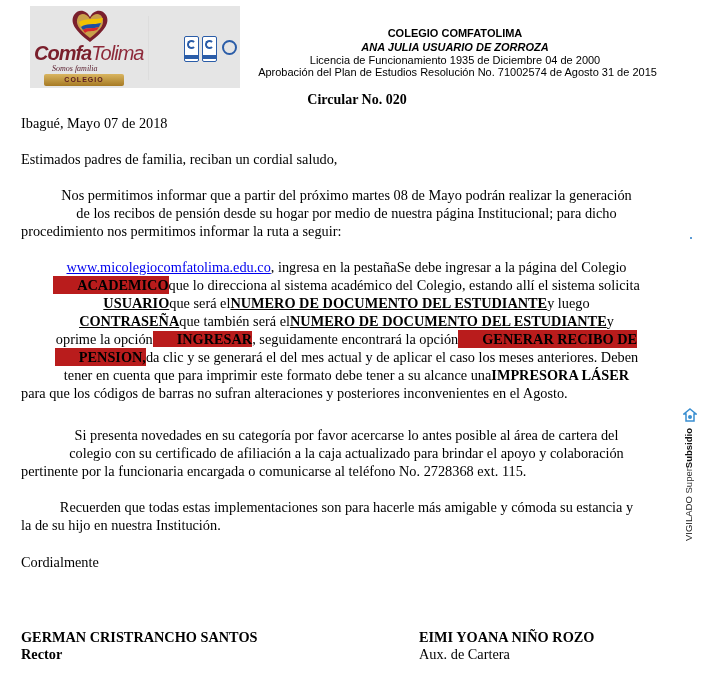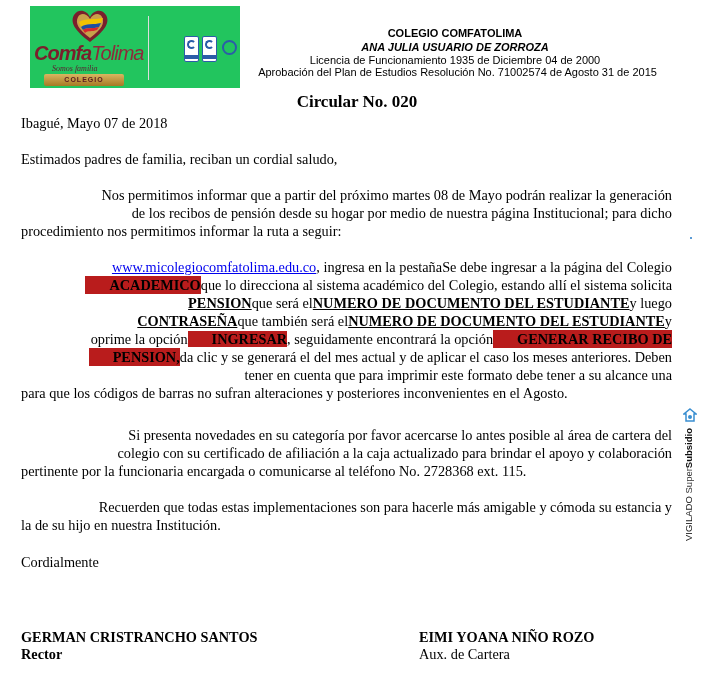--- a/index.html
+++ b/index.html
@@ -1,41 +1,41 @@
 <!DOCTYPE html>
 <html><head>
 <meta charset="utf-8">
 <style>
   html, body { margin: 0; padding: 0; background: #ffffff; }
   body { width: 706px; height: 673px; position: relative; overflow: hidden; font-family: "Liberation Serif", serif; color: #000; }
 
   
-  .logo-block { position: absolute; left: 30px; top: 6px; width: 210px; height: 82px; background: #22c55e; }
+  .logo-block { position: absolute; left: 30px; top: 6px; width: 210px; height: 82px; background: #e5e5e5; }
   .logo-heart { position: absolute; left: 40px; top: 2px; width: 40px; height: 36px; }
   .logo-text { position: absolute; left: 4px; top: 36px; font-family: "Liberation Sans", sans-serif; font-style: italic; font-size: 20px; font-weight: bold; letter-spacing: -1px; }
   .logo-text .comfa { color: #7a1f2c; }
   .logo-text .tolima { color: #8e2a3a; font-weight: normal; }
   .logo-slogan { position: absolute; left: 22px; top: 58px; font-family: "Liberation Serif", serif; font-style: italic; font-size: 8px; color: #5a2030; }
   .logo-ribbon { position: absolute; left: 14px; top: 68px; width: 80px; height: 12px; background: linear-gradient(#d9b560, #a67a24); border-radius: 2px; font-family: "Liberation Sans", sans-serif; font-size: 7px; font-weight: bold; color: #5a1a20; text-align: center; line-height: 12px; letter-spacing: 1px; }
   .logo-divider { position: absolute; left: 118px; top: 10px; width: 1px; height: 64px; background: #ddd; }
   .cert { position: absolute; top: 30px; width: 13px; height: 24px; background: #fff; border: 1px solid #2b5da8; border-radius: 2px; }
   .cert .c { position: absolute; left: 2px; top: 3px; width: 9px; height: 9px; border-radius: 50%; border: 2px solid #2b5da8; border-right-color: transparent; box-sizing: border-box; }
   .cert .band { position: absolute; left: 0; bottom: 2px; width: 13px; height: 4px; background: #2b5da8; }
   .cert-round { position: absolute; left: 192px; top: 34px; width: 15px; height: 15px; border-radius: 50%; border: 2px solid #2b5da8; box-sizing: border-box; }
 
   .hdr { position: absolute; left: 245px; width: 420px; text-align: center; font-family: "Liberation Sans", sans-serif; color: #000; }
   .hdr-1 { top: 27px; font-size: 11px; font-weight: bold; }
   .hdr-2 { top: 41px; font-size: 11px; font-weight: bold; font-style: italic; }
   .hdr-3 { top: 54px; font-size: 11px; }
   .hdr-4 { top: 66px; left: 210px; width: 495px; font-size: 11px; }
 
-  .title { position: absolute; left: 0; width: 706px; top: 92px; text-align: center; font-size: 17px; font-weight: bold; padding-left: 8px; box-sizing: border-box; }
+  .title { position: absolute; left: 0; width: 706px; top: 92px; text-align: center; font-size: 14px; font-weight: bold; padding-left: 8px; box-sizing: border-box; }
 
   .p { position: absolute; left: 21px; width: 651px; font-size: 14.3px; line-height: 18px; text-align: justify; }
-  .jline { display: flex; justify-content: flex-end; white-space: nowrap; }
+  .jline { display: flex; justify-content: center; white-space: nowrap; }
   .jline.last { justify-content: flex-start; gap: 4px; }
   .b { font-weight: bold; }
   .u { text-decoration: underline; }
   .hl { background: #b91c1c; padding-left: 24px; }
   a.link { color: #0000ee; text-decoration: underline; }
 
   .side-badge { position: absolute; left: 679px; top: 408px; width: 22px; height: 172px; }
   .side-icon { position: absolute; left: 4px; top: 0; width: 14px; height: 14px; }
   .side-text { position: absolute; left: 11px; top: 20px; transform-origin: 0 0; transform: rotate(-90deg) translate(-150px, -7px); font-family: "Liberation Sans", sans-serif; font-size: 9.5px; color: #222; white-space: nowrap; width: 150px; text-align: right; }
   .side-text .sup { color: #333; }
@@ -97,21 +97,21 @@
 <div class="p" style="top:258px;">
   <div class="jline">
     <span><a class="link" href="#">www.micolegiocomfatolima.edu.co</a><span>, ingresa en la pestaña</span></span>
     <span>Se debe ingresar a la página del Colegio</span>
   </div>
   <div class="jline">
     <span class="b hl">ACADEMICO</span>
     <span>que lo direcciona al sistema académico del Colegio, estando allí el sistema solicita</span>
   </div>
   <div class="jline">
-    <span class="b u">PENSION</span>
+    <span class="b u">USUARIO</span>
     <span>que será el</span>
     <span class="b u">NUMERO DE DOCUMENTO DEL ESTUDIANTE</span>
     <span>y luego</span>
   </div>
   <div class="jline">
     <span class="b u">CONTRASEÑA</span>
     <span>que también será el</span>
     <span class="b u">NUMERO DE DOCUMENTO DEL ESTUDIANTE</span>
     <span>y</span>
   </div>
@@ -119,20 +119,21 @@
     <span>oprime la opción</span>
     <span><span class="b hl">INGRESAR</span><span>, seguidamente encontrará la opción</span></span>
     <span class="b hl">GENERAR RECIBO DE</span>
   </div>
   <div class="jline">
     <span class="b hl">PENSION,</span>
     <span>da clic y se generará el del mes actual y de aplicar el caso los meses anteriores.  Deben</span>
   </div>
   <div class="jline">
     <span>tener en cuenta que para imprimir este formato debe tener a su alcance una</span>
+    <span class="b">IMPRESORA LÁSER</span>
   </div>
   <div class="jline last">
       <span>para que los códigos de barras no sufran alteraciones y posteriores inconvenientes en el Agosto.</span>
     </div>
 </div>
 
 <div class="p" style="top:426px;">
   <div class="jline">
       <span>Si presenta novedades en su categoría por favor acercarse lo antes posible al área de cartera del</span>
     </div>

